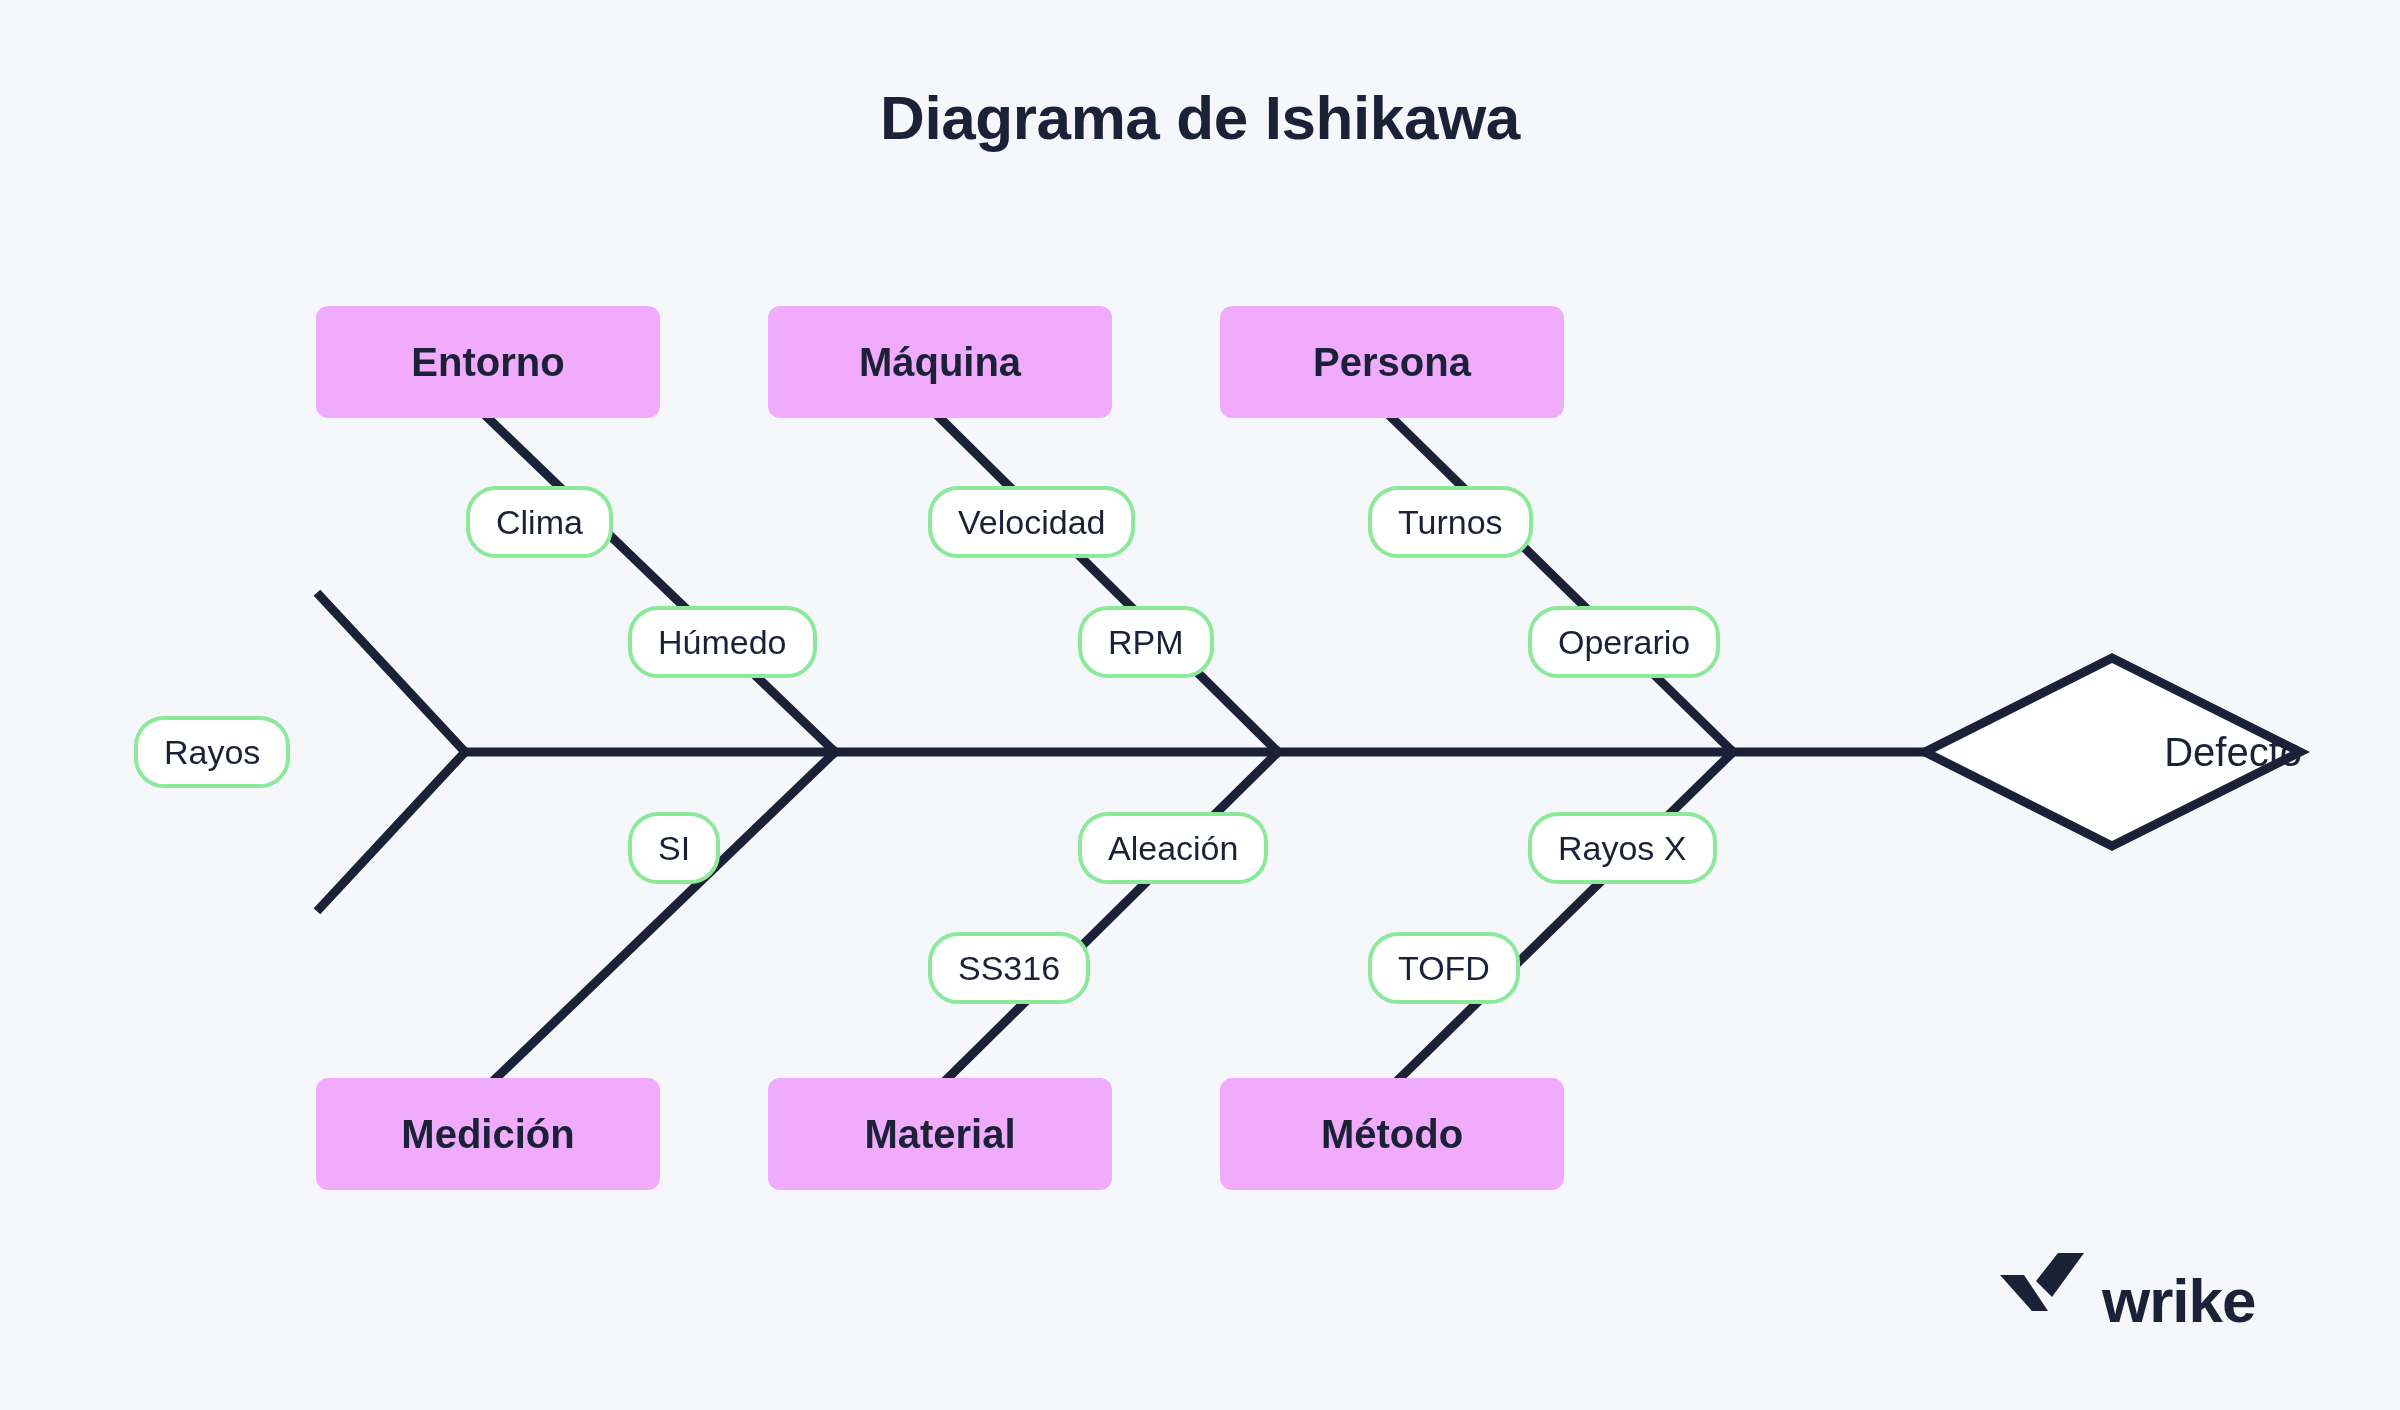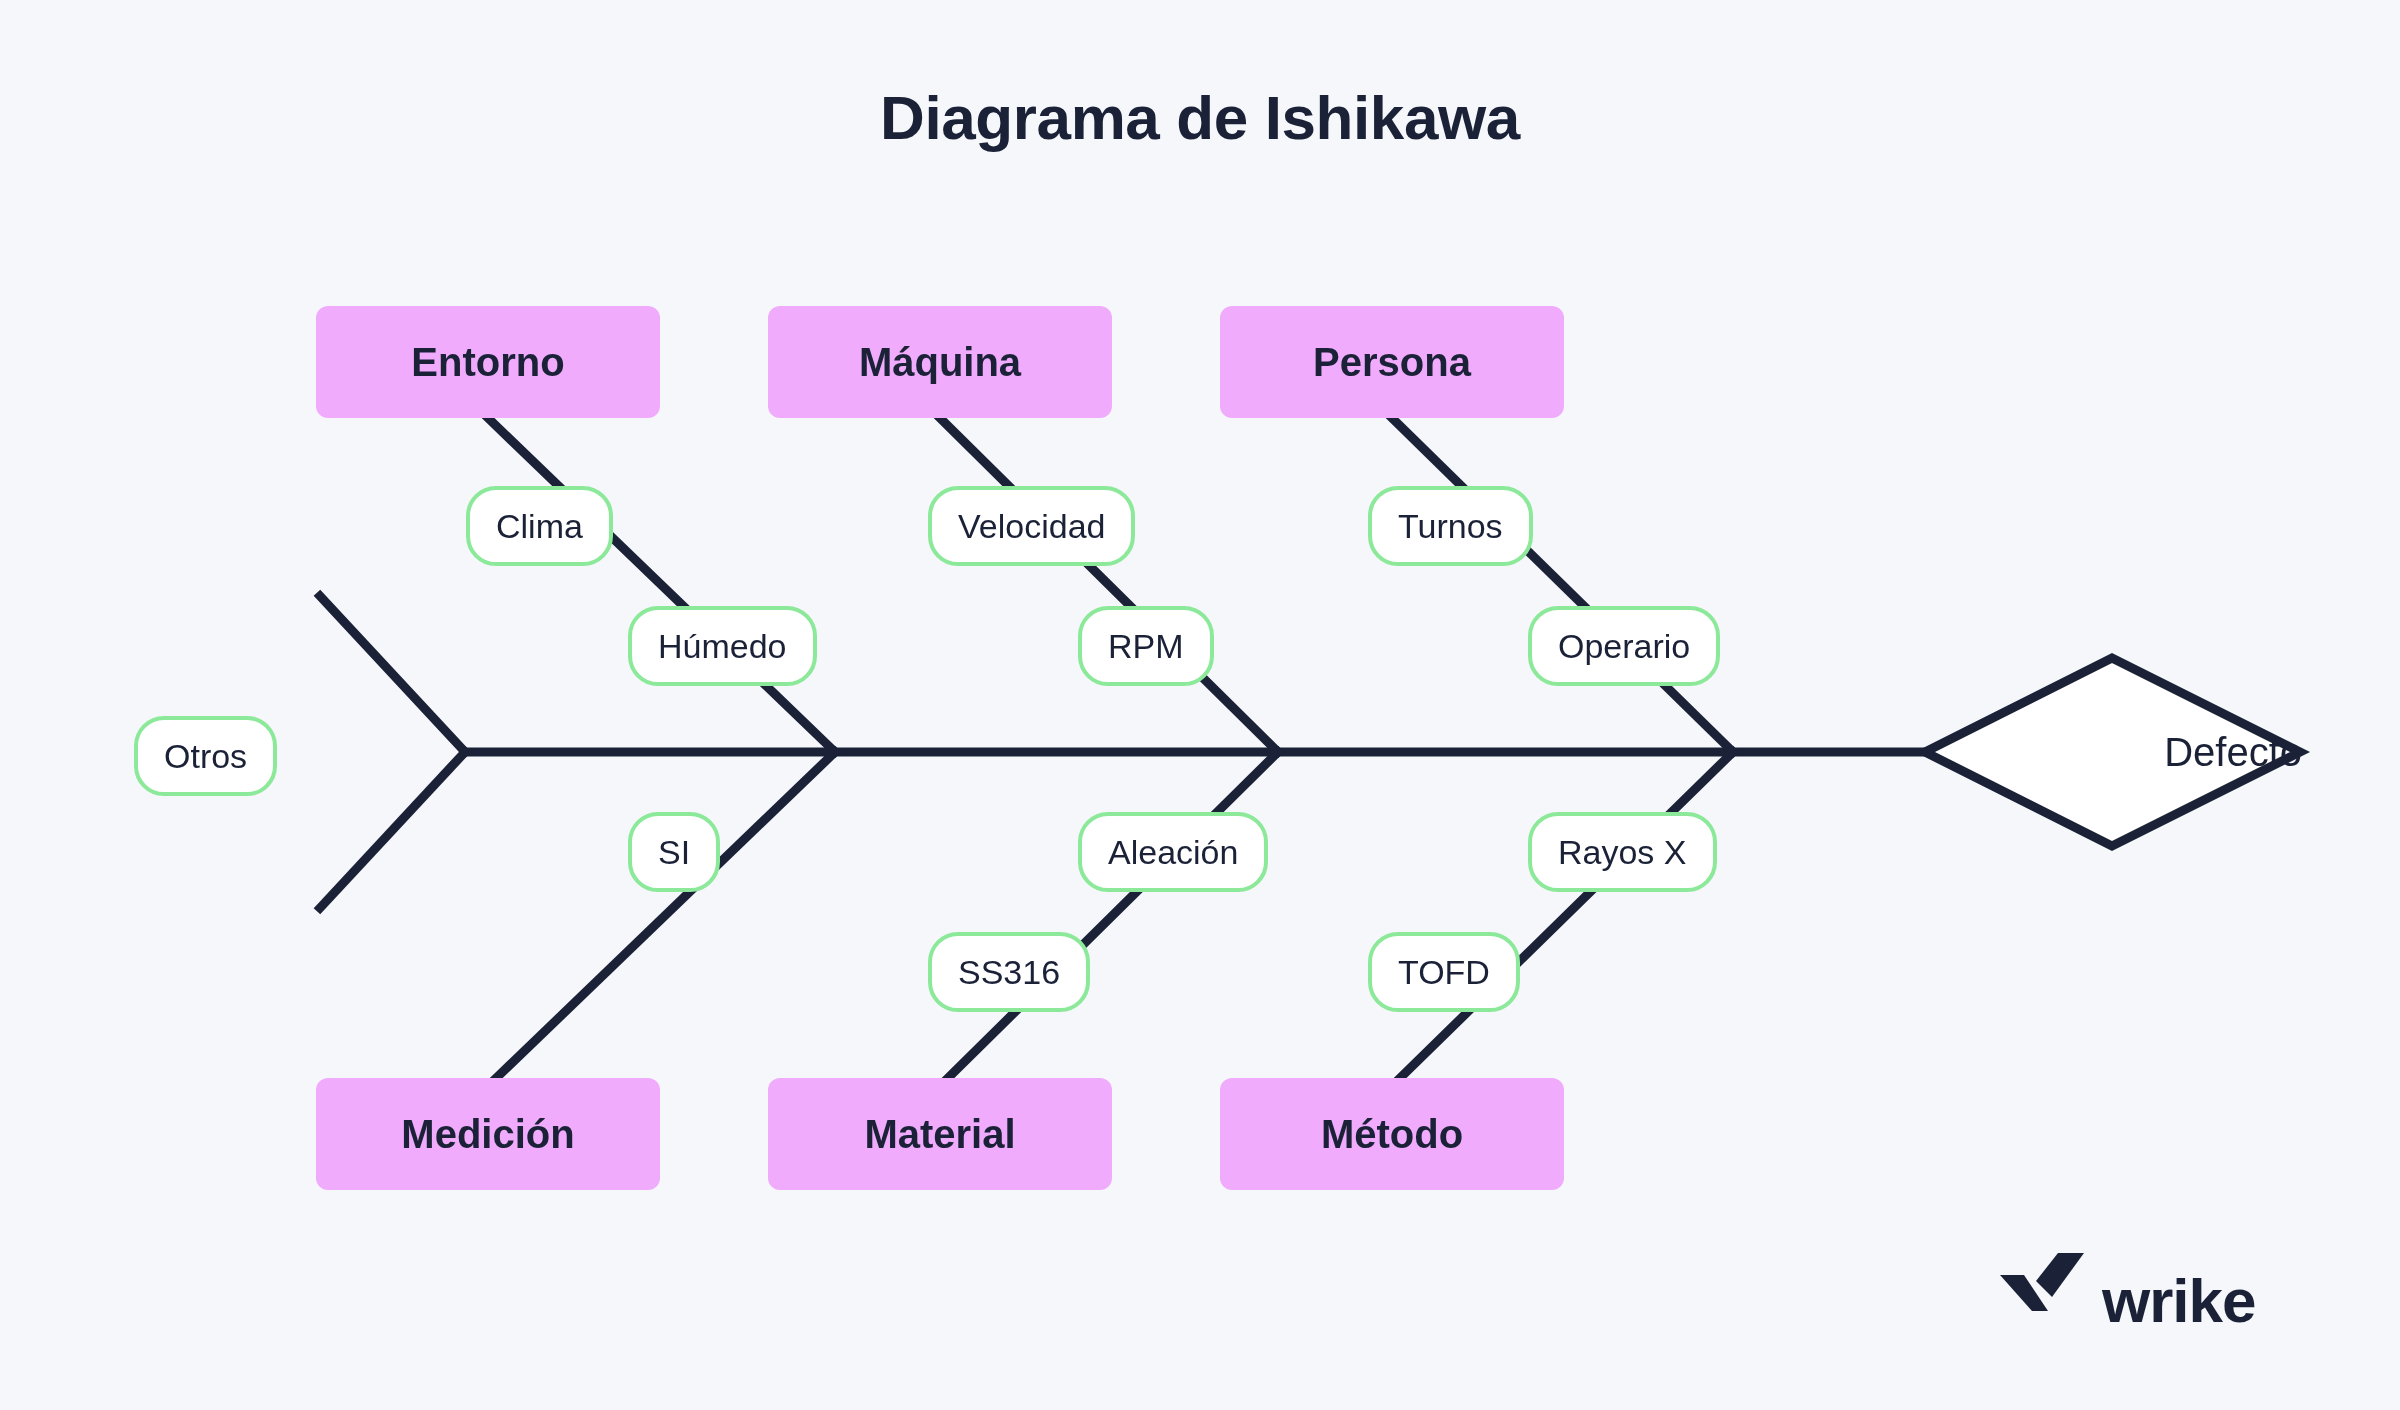--- a/index.html
+++ b/index.html
@@ -60,21 +60,21 @@
     width: 344px;
     height: 112px;
   }
 
   .node.sub {
     background: #FFFFFF;
     border: 4px solid #8CE99A;
     border-radius: 30px;
     font-size: 34px;
     font-weight: normal;
-    height: 80px;
+    height: 72px;
     padding: 0 26px;
     white-space: nowrap;
   }
 
   .node.effect {
     width: 380px;
     height: 190px;
     font-size: 40px;
     font-weight: normal;
     background: transparent;
@@ -187,21 +187,21 @@
   </div>
 
   <div class="node sub" style="left:1528px; top:812px;">
     <span>Rayos X</span>
   </div>
   <div class="node sub" style="left:1368px; top:932px;">
     <span>TOFD</span>
   </div>
 
   <div class="node sub" style="left:134px; top:716px;">
-    <span>Otros</span>
+    <span>Rayos</span>
   </div>
 
   <div class="node effect" style="left:1922px; top:657px;justify-content:flex-end;">
     <span class="effect-label">Defecto</span>
   </div>
 
   <div class="brand">
     <svg class="brand-mark" width="84" height="64" viewBox="0 0 84 64">
       <path d="M0 22 L24 22 L48 58 L32 58 Z" fill="#1B2238"></path>
       <path d="M36 28 L58 0 L84 0 L52 44 Z" fill="#1B2238"></path>

